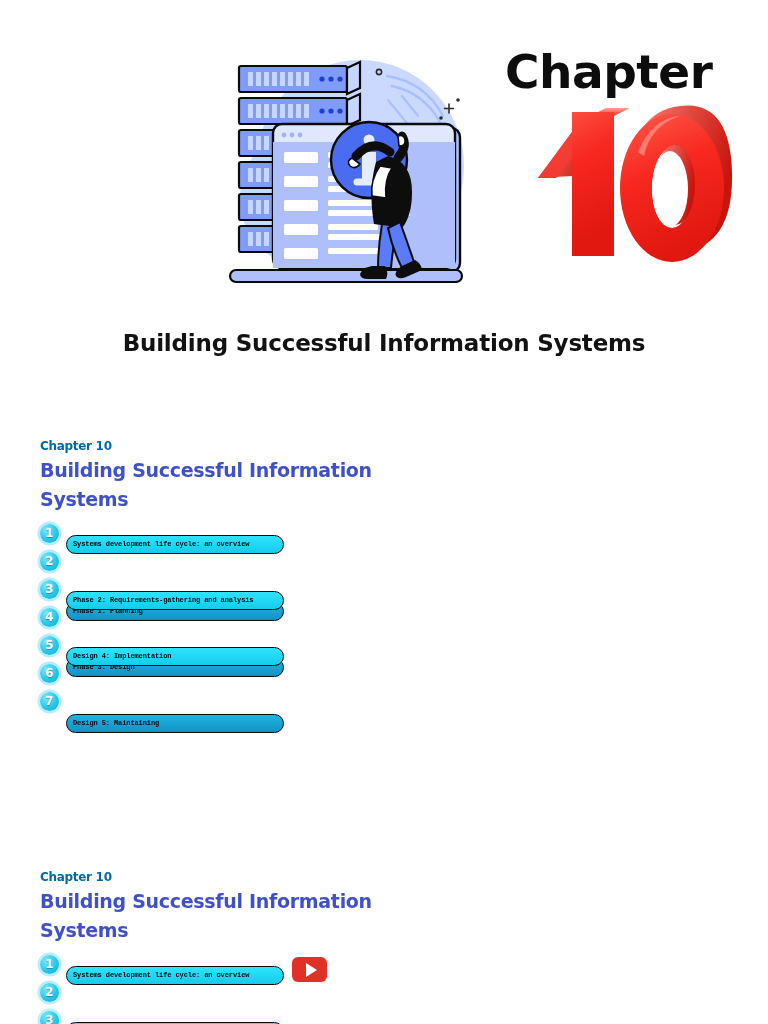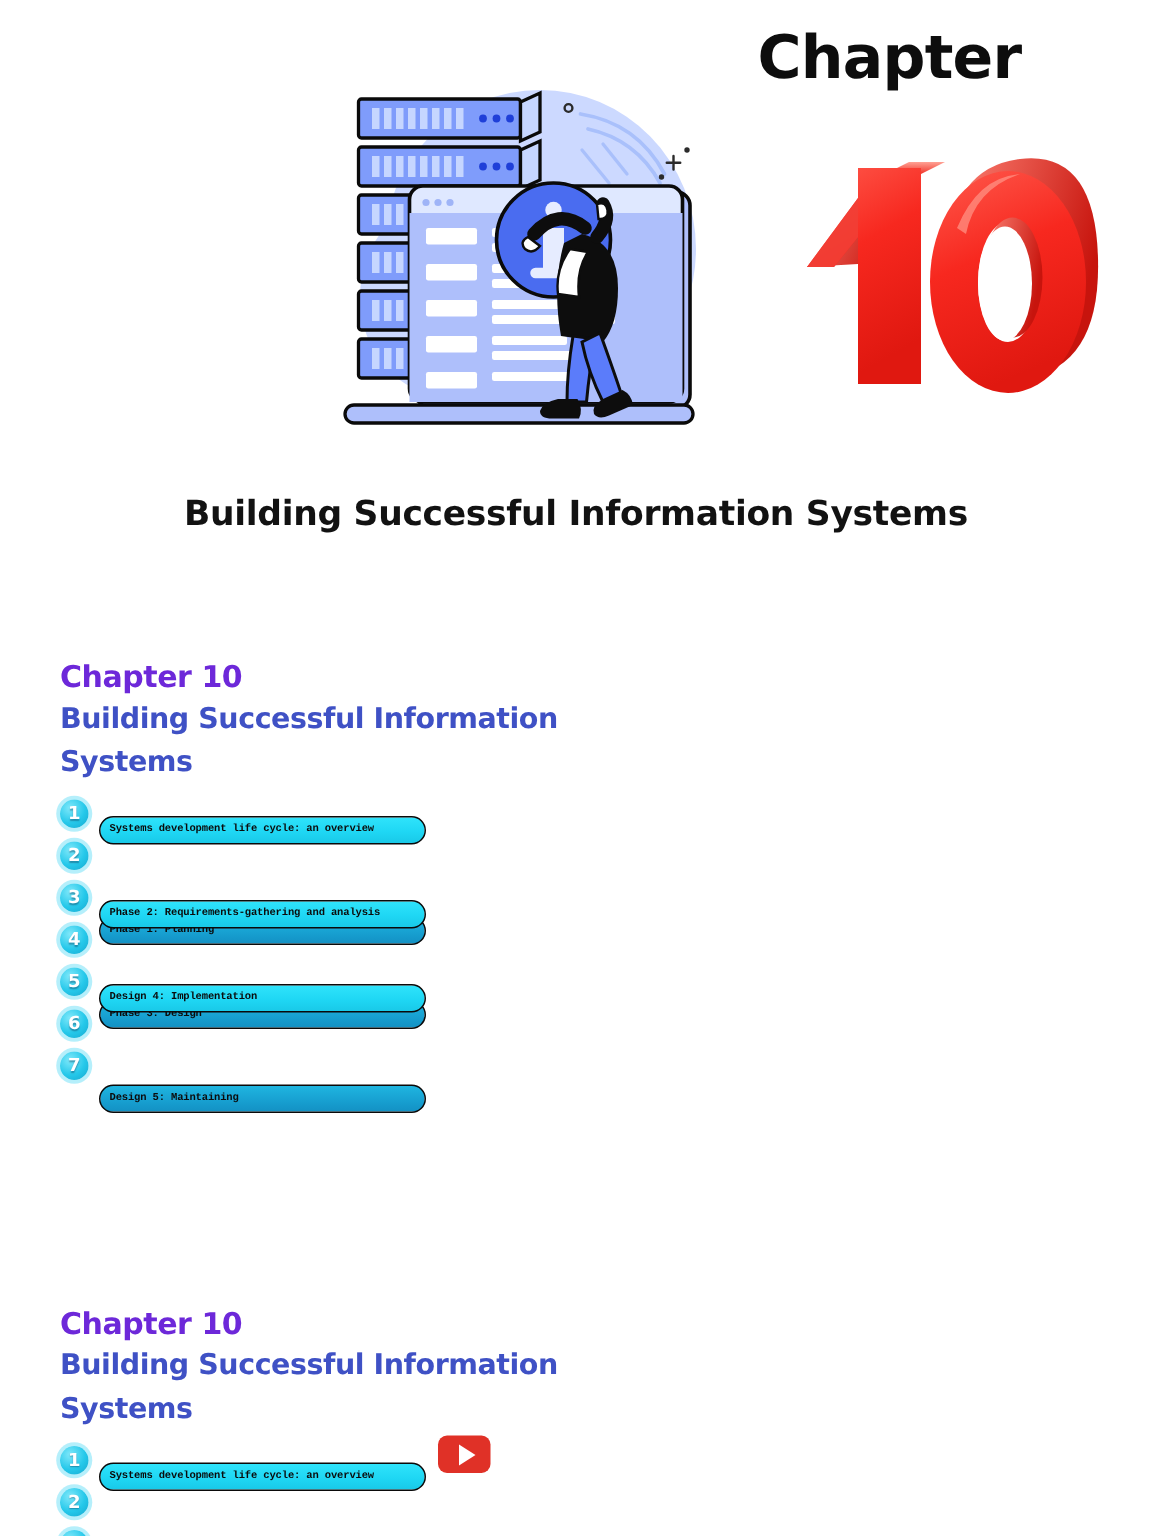--- a/index.html
+++ b/index.html
@@ -27,24 +27,24 @@
     position: absolute;
     left: 212px;
     top: 48px;
     width: 270px;
     height: 258px;
   }
 
   .chapter-word {
     position: absolute;
     left: 505px;
-    top: 16px;
+    top: 44px;
     font-family: "DejaVu Sans", sans-serif;
     font-weight: 700;
-    font-size: 40px;
+    font-size: 47px;
     letter-spacing: -0.5px;
     color: #0d0d0d;
     white-space: nowrap;
   }
 
   .chapter-number {
     position: absolute;
     left: 512px;
     top: 92px;
     width: 228px;
@@ -69,22 +69,22 @@
     position: absolute;
     left: 40px;
     width: 420px;
   }
   .agenda-1 { top: 440px; }
   .agenda-2 { top: 871px; }
 
   .agenda-kicker {
     font-family: "DejaVu Sans", sans-serif;
     font-weight: 700;
-    font-size: 20px;
-    color: #6d28d9;
+    font-size: 12px;
+    color: #0369a1;
     line-height: 1.15;
     margin: 0 0 2px 0;
     letter-spacing: -0.3px;
   }
   .agenda-title {
     font-family: "DejaVu Sans", sans-serif;
     font-weight: 700;
     font-size: 19px;
     color: #3f51c5;
     line-height: 1.52;

